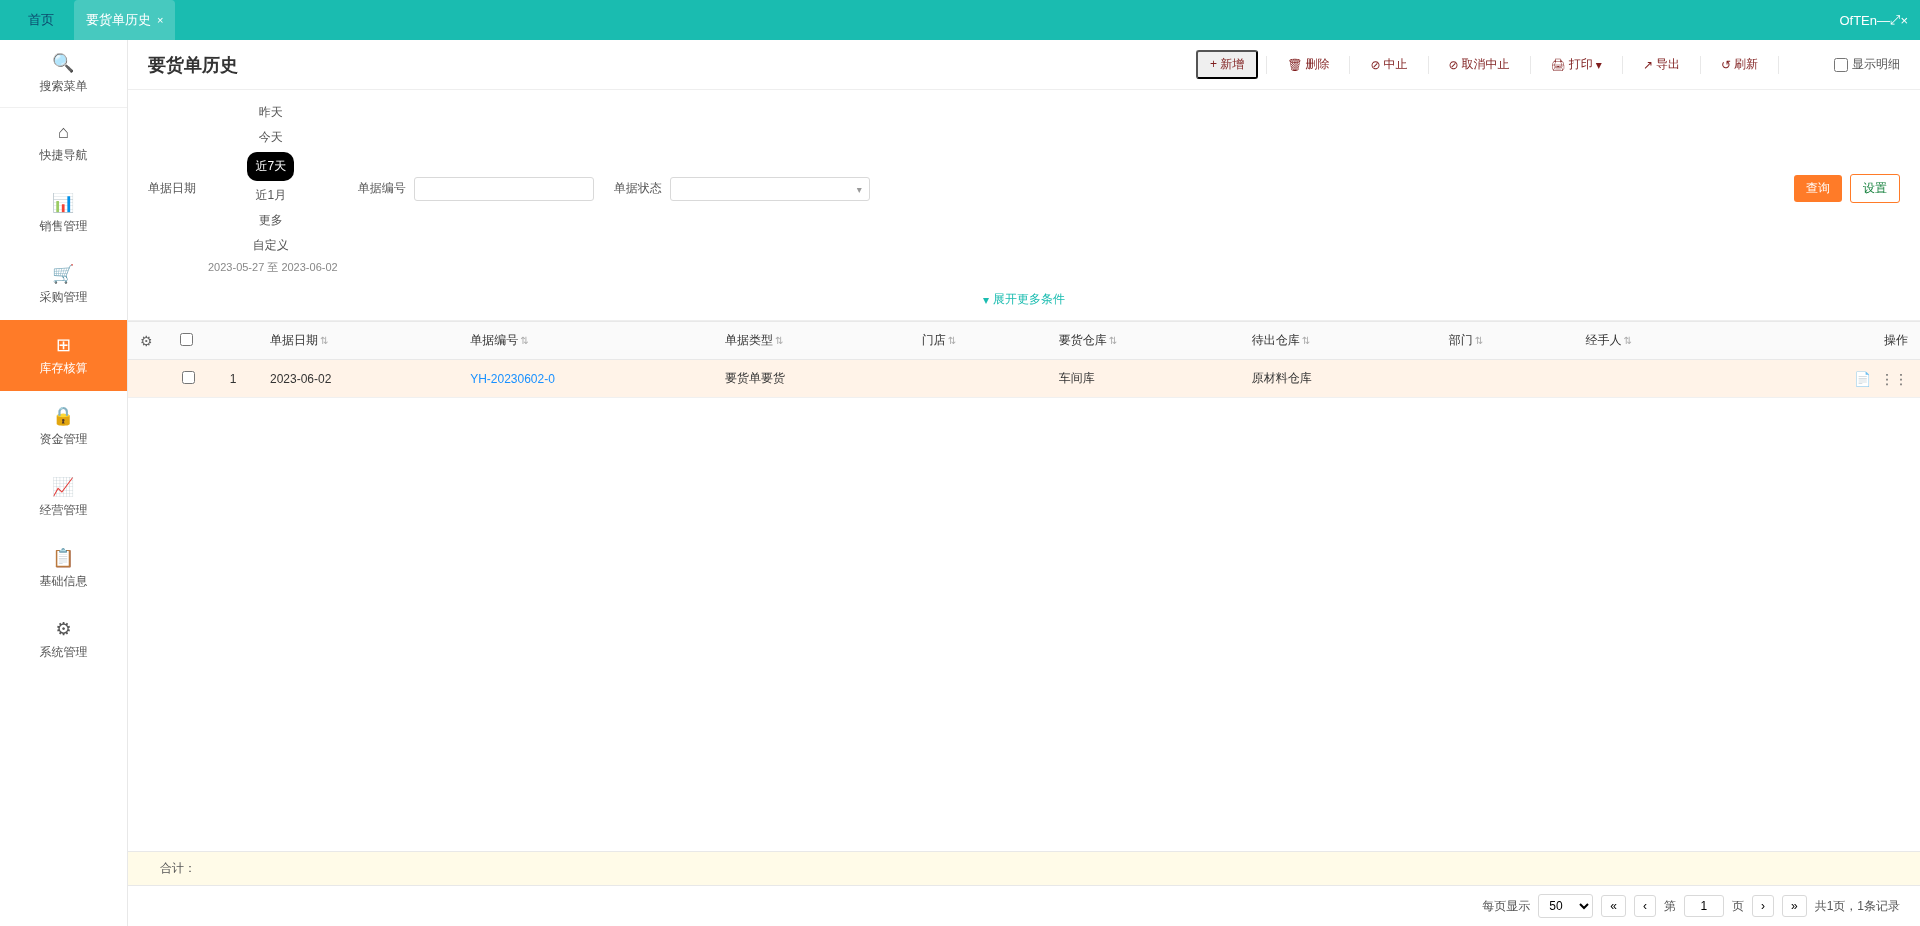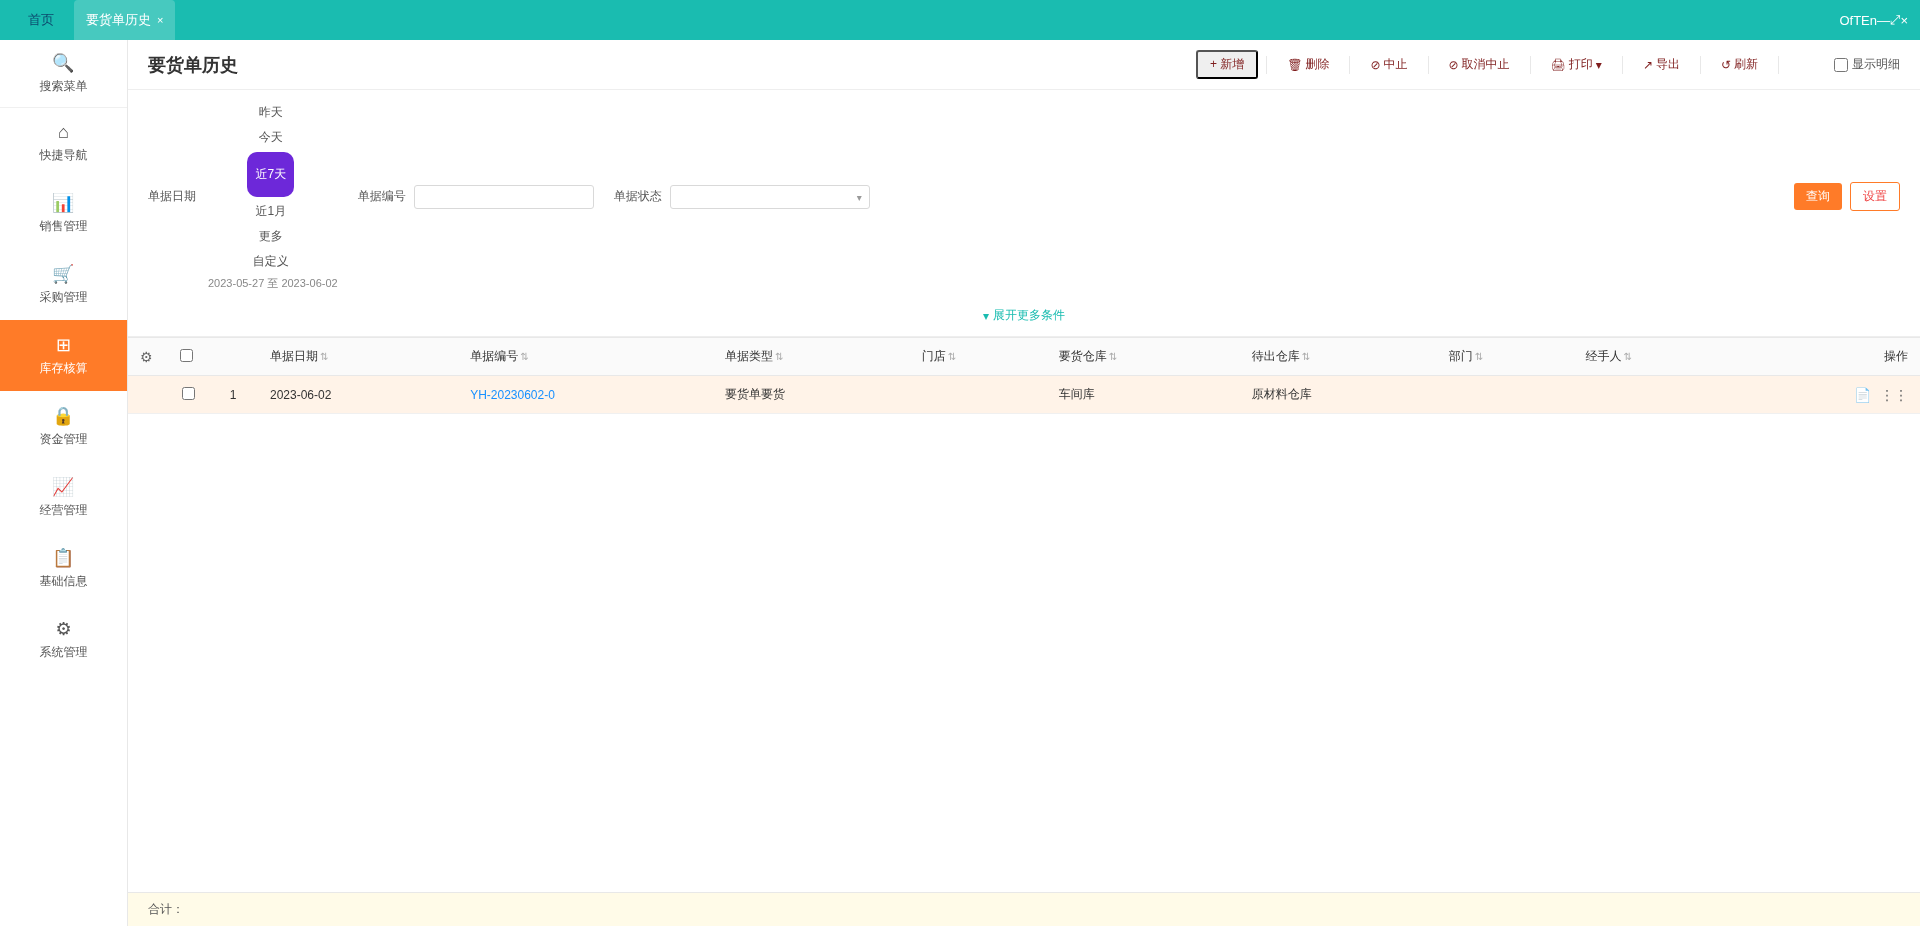--- a/index.html
+++ b/index.html
@@ -37,21 +37,21 @@
     .show-detail-label { display: flex; align-items: center; gap: 4px; font-size: 12px; color: #555; margin-left: 47px; }
     .show-detail-checkbox { width: 14px; height: 14px; border: 1px solid #d9d9d9; background: white; }
 
     
     .filter-area { background: white; padding: 12px 20px; border-bottom: 1px solid #eee; flex-shrink: 0; }
     .filter-row { display: flex; align-items: center; gap: 20px; margin-bottom: 0; }
     .filter-item { display: flex; align-items: center; gap: 8px; }
     .filter-label { font-size: 12px; color: #555; white-space: nowrap; }
     .filter-dates { display: flex; align-items: center; gap: 4px; font-size: 12px; flex-direction: column; }
     .date-btn { padding: 2px 6px; cursor: pointer; color: #555; border-radius: 3px; }
-    .date-btn.active { background: #6d28d9; color: white; border-radius: 10px; padding: 14px 8px; }
+    .date-btn.active { background: #000000; color: white; border-radius: 10px; padding: 6px 8px; }
     .date-range { color: #888; font-size: 11px; margin-left: 4px; }
     .filter-input { border: 1px solid #d9d9d9; border-radius: 3px; padding: 4px 8px; font-size: 12px; width: 180px; outline: none; }
     .filter-select { border: 1px solid #d9d9d9; border-radius: 3px; padding: 4px 8px; font-size: 12px; width: 200px; outline: none; background: white; }
     .expand-btn { display: flex; align-items: center; gap: 4px; color: #1abcb0; cursor: pointer; font-size: 12px; margin-top: 8px; }
 
     
     .table-container { flex: 1; background: white; margin: 0; overflow: auto; }
     .data-table { width: 100%; border-collapse: collapse; }
     .data-table th { background: #fafafa; border-bottom: 1px solid #e8e8e8; border-top: 1px solid #e8e8e8; padding: 10px 12px; text-align: left; font-weight: normal; font-size: 12px; color: #333; white-space: nowrap; }
     .data-table td { padding: 10px 12px; border-bottom: 1px solid #f0f0f0; font-size: 12px; color: #333; white-space: nowrap; }
@@ -59,21 +59,21 @@
     .table-link { color: #1890ff; cursor: pointer; text-decoration: none; }
     .col-checkbox { width: 40px; text-align: center; }
     .col-settings { width: 40px; text-align: center; }
     .col-num { width: 50px; text-align: center; }
     .th-sort { display: flex; align-items: center; gap: 2px; }
     .sort-icon { color: #aaa; font-size: 10px; }
     .action-icons { display: flex; align-items: center; gap: 8px; }
     .action-icon { cursor: pointer; color: #666; font-size: 14px; }
 
     
-    .table-footer { background: #fffbe8; border-top: 1px solid #e8e8e8; padding: 8px 20px; display: flex; align-items: center; font-size: 12px; color: #555; flex-shrink: 0; }
+    .table-footer { background: #fffbe8; border-top: 1px solid #e8e8e8; padding: 8px 32px; display: flex; align-items: center; font-size: 12px; color: #555; flex-shrink: 0; }
 
     
     .pagination { background: white; border-top: 1px solid #e8e8e8; padding: 8px 20px; display: flex; align-items: center; justify-content: flex-end; gap: 8px; font-size: 12px; flex-shrink: 0; }
     .page-info { color: #555; }
     .page-btn { border: 1px solid #d9d9d9; background: white; padding: 3px 8px; cursor: pointer; border-radius: 3px; font-size: 12px; }
     .page-input { border: 1px solid #d9d9d9; border-radius: 3px; width: 40px; text-align: center; padding: 3px; font-size: 12px; }
     .page-select { border: 1px solid #d9d9d9; border-radius: 3px; padding: 3px 6px; font-size: 12px; background: white; }
 
     .settings-gear { cursor: pointer; color: #666; font-size: 14px; }
     .checkbox-input { cursor: pointer; }
@@ -208,21 +208,21 @@
         <div class="filter-item">
           <span class="filter-label">单据状态</span>
           <div class="filter-select-wrapper">
             <select class="filter-select">
               <option value=""></option>
             </select>
           </div>
         </div>
         <div style="margin-left: auto; display: flex; gap: 8px; align-items: center;">
           <button class="toolbar-btn primary">查询</button>
-          <button class="toolbar-btn" style="border: 1px solid #ff7b28; color: #ef4444; background: white; padding: 5px 12px; border-radius: 3px;">设置</button>
+          <button class="toolbar-btn" style="border: 1px solid #ff7b28; color: #15803d; background: white; padding: 5px 12px; border-radius: 3px;">设置</button>
         </div>
       </div>
       <div style="display: flex; justify-content: center; margin-top: 8px;">
         <span class="expand-btn">
           <span>▾</span>
           <span>展开更多条件</span>
         </span>
       </div>
     </div>
 
@@ -315,15 +315,31 @@
             </td>
           </tr>
         </tbody>
       </table>
     </div>
 
     <div class="table-footer">
       <span>合计：</span>
     </div>
 
+    <div class="pagination">
+      <span class="page-info">每页显示</span>
+      <select class="page-select">
+        <option value="50" selected="">50</option>
+        <option value="20">20</option>
+        <option value="100">100</option>
+      </select>
+      <button class="page-btn">«</button>
+      <button class="page-btn">‹</button>
+      <span class="page-info">第</span>
+      <input type="text" class="page-input" value="1" style="">
+      <span class="page-info">页</span>
+      <button class="page-btn">›</button>
+      <button class="page-btn">»</button>
+      <span class="page-info">共1页，1条记录</span>
+    </div>
 
   </div>
 </div>
 
 </body></html>

